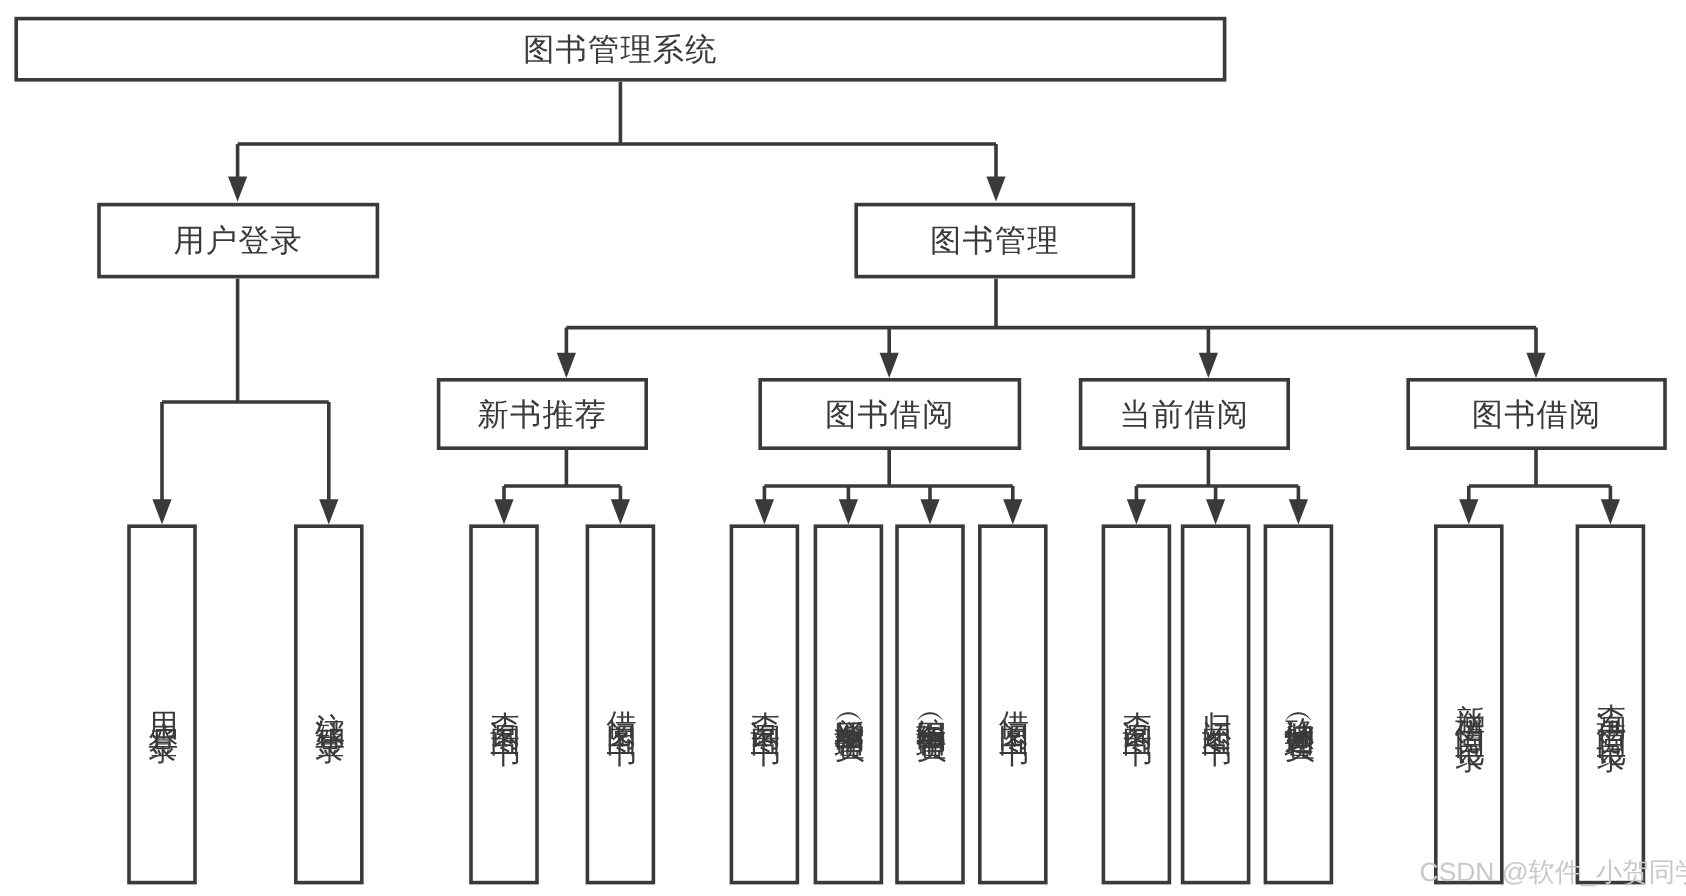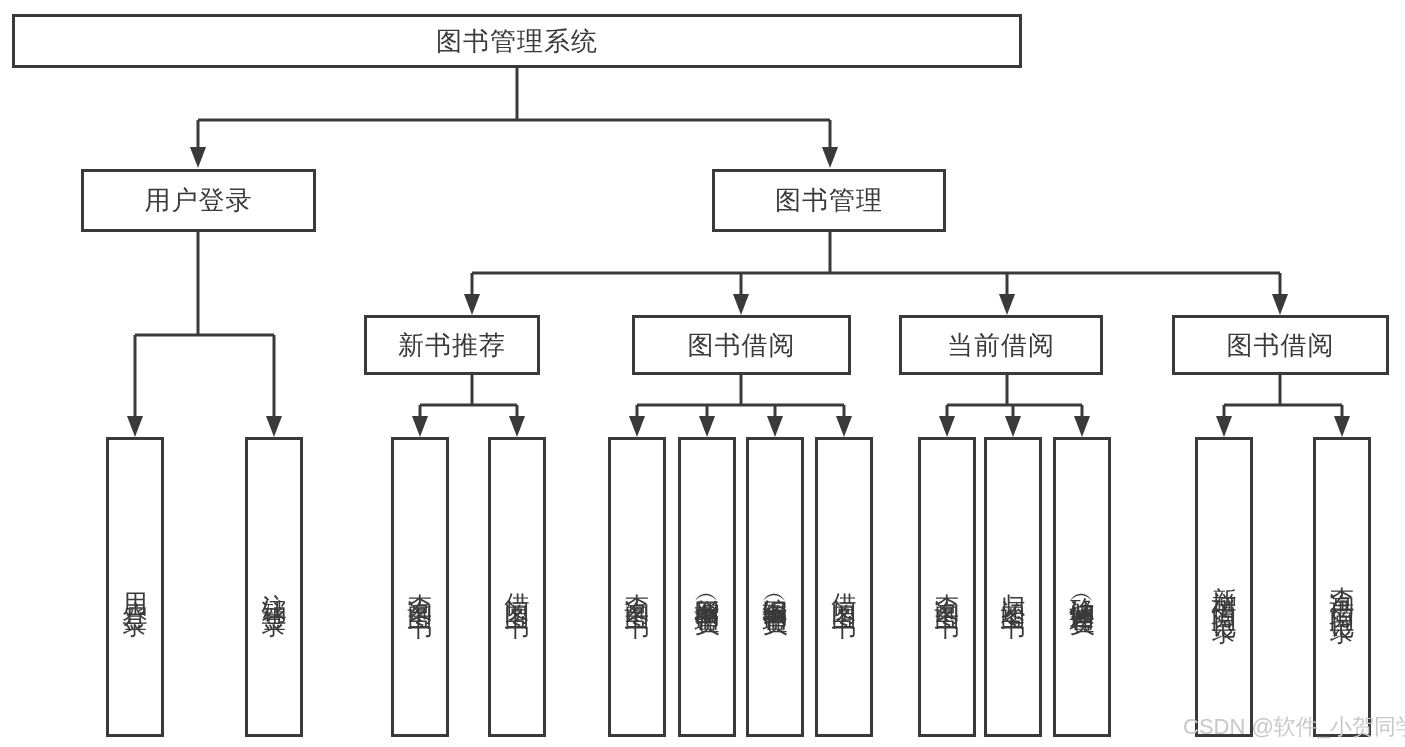--- a/index.html
+++ b/index.html
@@ -94,21 +94,21 @@
     <polygon points="1334,416 1350,416 1342,437"></polygon>
   </svg>
 
   <div class="node h" style="left:12px; top:14px; width:1010px; height:54px">图书管理系统</div>
 
   <div class="node h" style="left:81px; top:169px; width:235px; height:63px">用户登录</div>
   <div class="node h" style="left:712px; top:169px; width:234px; height:63px">图书管理</div>
 
   <div class="node h" style="left:364px; top:315px; width:176px; height:60px">新书推荐</div>
   <div class="node h" style="left:632px; top:315px; width:219px; height:60px">图书借阅</div>
-  <div class="node h" style="left:899px; top:315px; width:204px; height:60px">当前借阅</div>
+  <div class="node h" style="left:899px; top:315px; width:176px; height:60px">当前借阅</div>
   <div class="node h" style="left:1172px; top:315px; width:217px; height:60px">图书借阅</div>
 
   <div class="node v" style="left:106px; top:437px; width:58px; height:300px">用户登录</div>
   <div class="node v" style="left:245px; top:437px; width:58px; height:300px">注销登录</div>
 
   <div class="node v" style="left:391px; top:437px; width:58px; height:300px">查询图书</div>
   <div class="node v" style="left:488px; top:437px; width:58px; height:300px">借阅图书</div>
 
   <div class="node v" style="left:608px; top:437px; width:58px; height:300px">查询图书</div>
   <div class="node v long" style="left:678px; top:437px; width:58px; height:300px">新增图书（管理员）</div>

